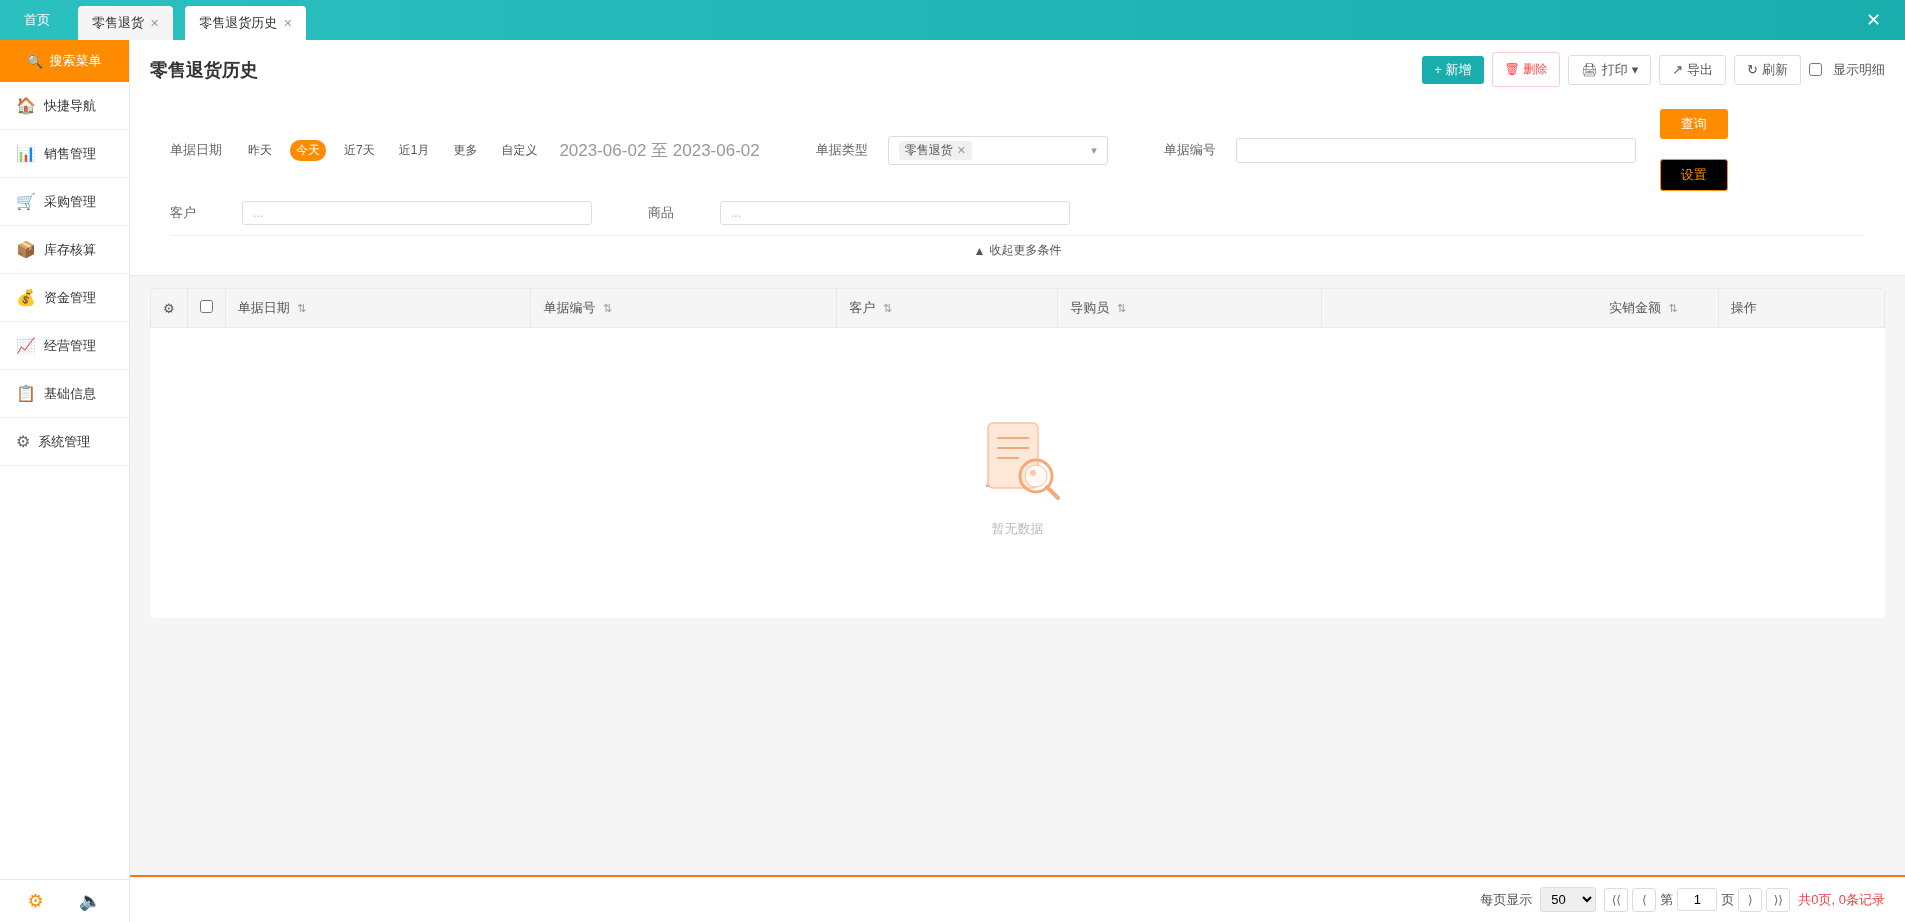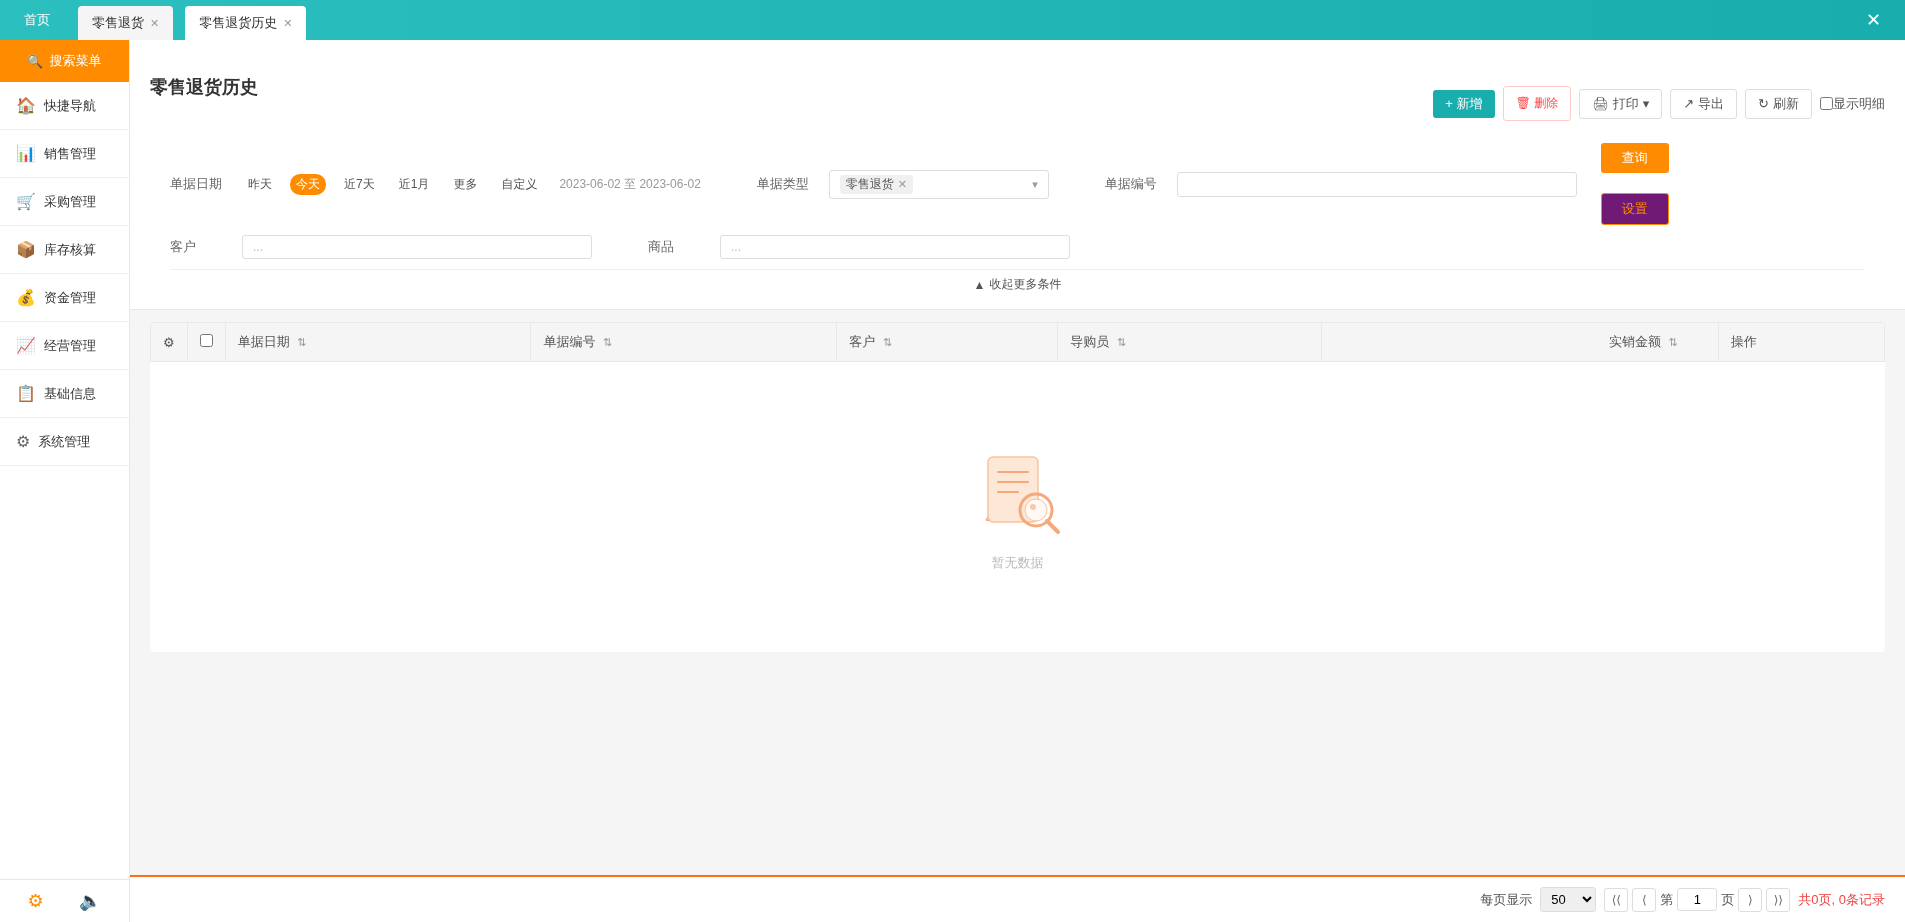--- a/index.html
+++ b/index.html
@@ -144,21 +144,20 @@
     }
     .page-title {
       font-size: 18px;
       font-weight: 600;
       color: #333;
     }
     .toolbar-btns {
       display: flex;
       align-items: center;
       gap: 8px;
-      margin-top: 34px;
     }
     .btn-new {
       background: #1aadad;
       color: #fff;
       border: none;
       border-radius: 3px;
       padding: 5px 12px;
       font-size: 13px;
       cursor: pointer;
       display: flex;
@@ -192,32 +191,32 @@
     .btn-query {
       background: #ff8c00;
       color: #fff;
       border: none;
       border-radius: 3px;
       padding: 6px 20px;
       font-size: 13px;
       cursor: pointer;
     }
     .btn-settings {
-      background: #701a75;
+      background: #000000;
       color: #ff8c00;
       border: 1px solid #ff8c00;
       border-radius: 3px;
       padding: 6px 20px;
       font-size: 13px;
       cursor: pointer;
     }
     .checkbox-label {
       display: flex;
       align-items: center;
-      gap: 0;
+      gap: 11px;
       font-size: 13px;
       color: #555;
     }
 
     
     .filter-area {
       padding: 10px 20px;
       background: #fff;
     }
     .filter-row {
@@ -244,21 +243,21 @@
       padding: 2px 6px;
       cursor: pointer;
       border-radius: 2px;
     }
     .date-opt.active {
       background: #ff8c00;
       color: #fff;
       border-radius: 10px;
     }
     .date-range {
-      font-size: 12px;
+      font-size: 17px;
       color: #999;
       margin-left: 4px;
     }
     .filter-select {
       border: 1px solid #ddd;
       border-radius: 3px;
       padding: 4px 10px;
       font-size: 13px;
       min-width: 200px;
       display: flex;

